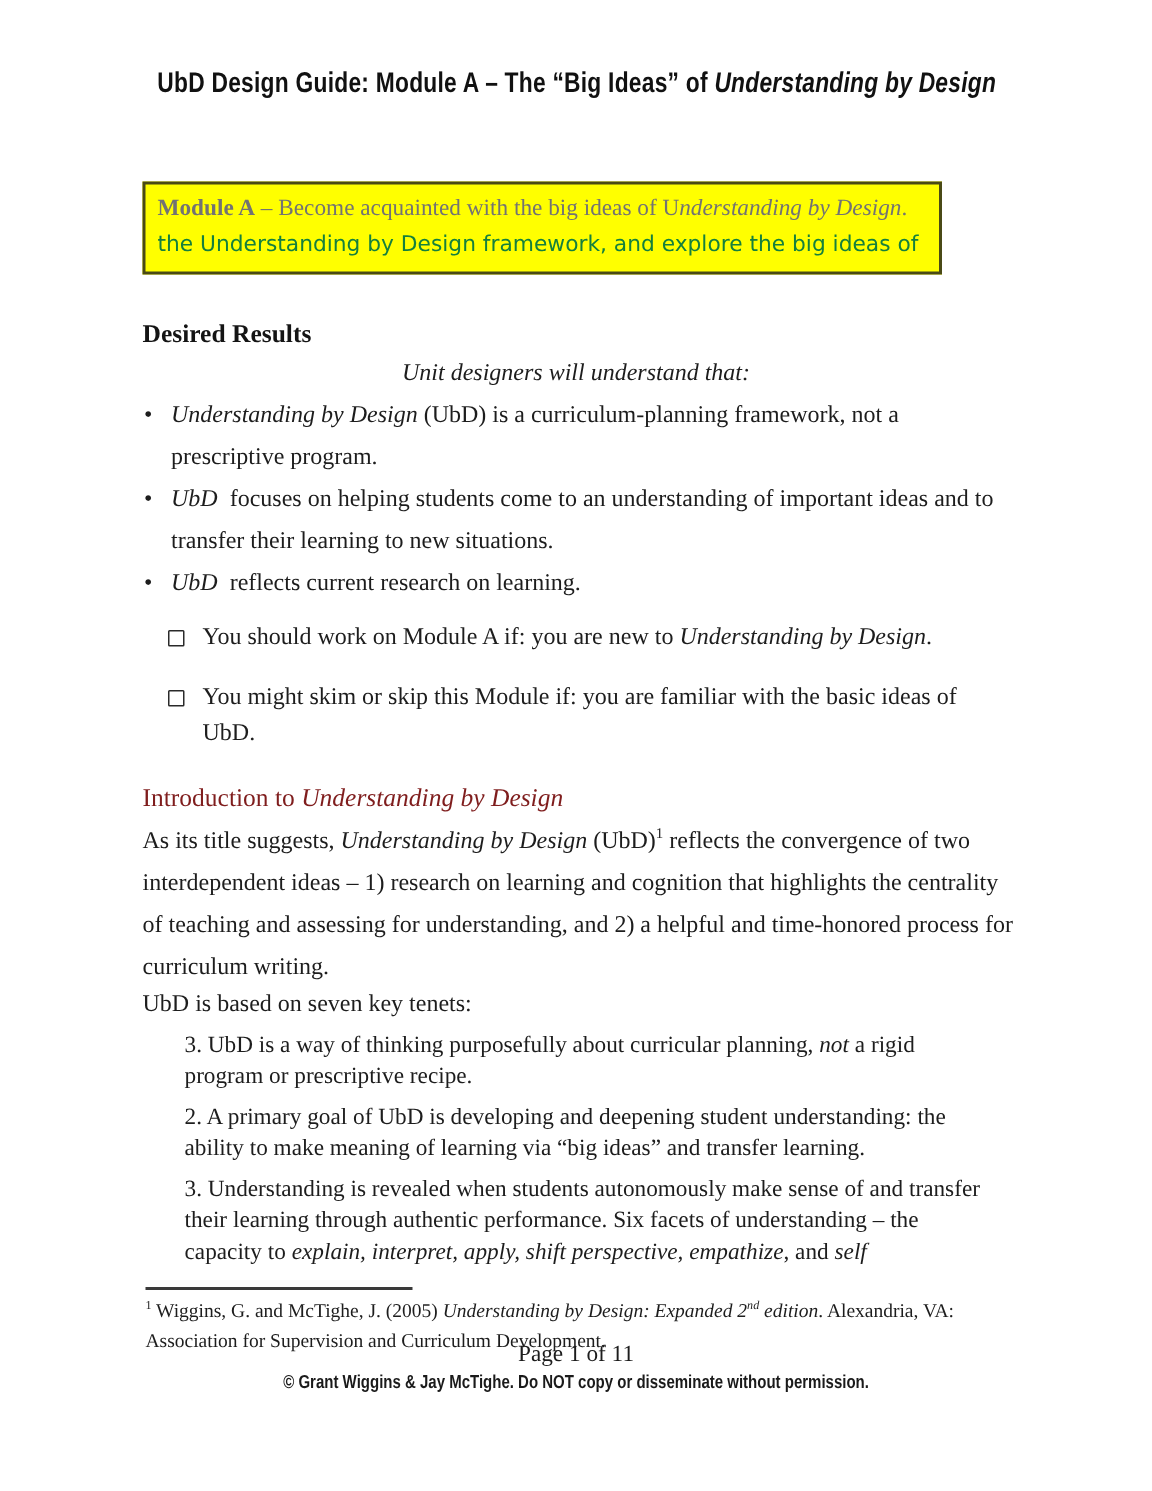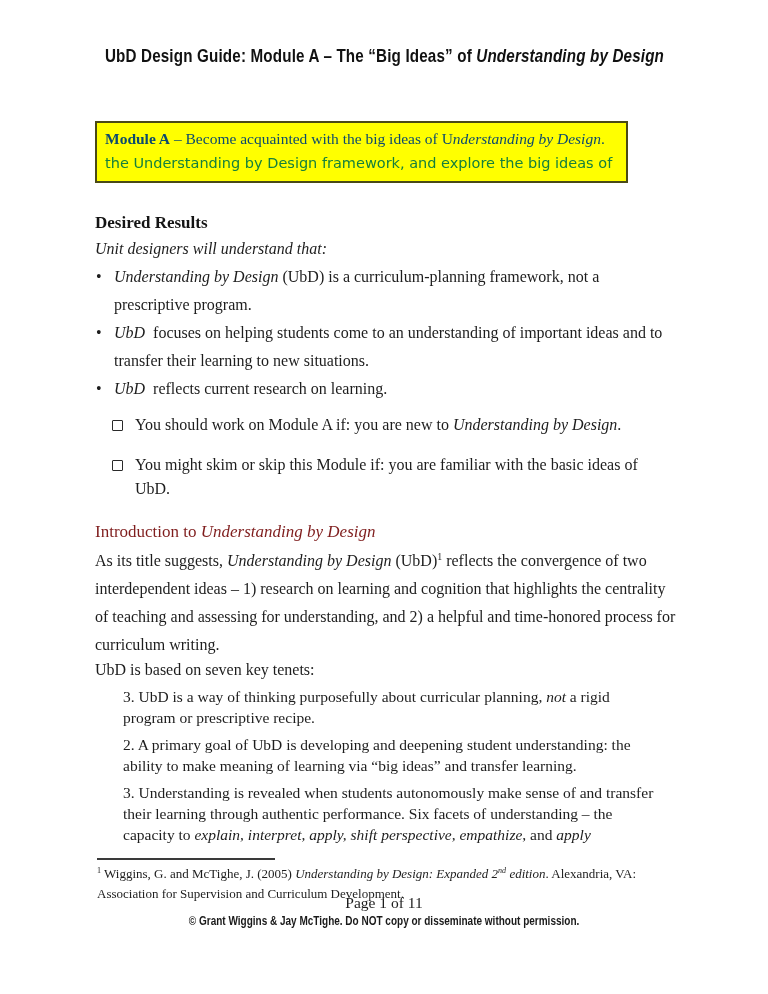--- a/index.html
+++ b/index.html
@@ -27,28 +27,28 @@
   }
   .doc-title .condensed { font-size: 19px; letter-spacing: 0.2px; color: #111; }
   .module-box {
     box-sizing: border-box;
     margin: 54px 0 0 95px;
     width: 533px;
     border: 2px solid #4a4a16;
     background: #ffff00;
     padding: 4px 10px 6px 8px;
   }
-  .module-line1 { font-size: 15.5px; line-height: 24px; white-space: pre-wrap; color: #0c4a6e; }
+  .module-line1 { font-size: 15.5px; line-height: 24px; white-space: pre-wrap; color: #737373; }
   .module-line2 {
     font-family: "DejaVu Sans", "Liberation Sans", sans-serif;
     font-size: 14.5px; line-height: 24px; white-space: pre-wrap; color: #15803d;
   }
   .content { margin-left: 95px; width: 578px; font-size: 16px; }
   .section-heading { font-size: 17px; font-weight: bold; line-height: 24px; margin-top: 28px; color: #141414; }
-  .lead-line { line-height: 28px; white-space: pre-wrap; }
+  .lead-line { line-height: 28px; white-space: pre-wrap; text-align: center; }
   .bullet-item { display: flex; line-height: 28px; }
   .bullet-marker { flex: none; width: 18px; padding-left: 1px; }
   .bullet-text { flex: 1; white-space: pre-wrap; }
   .checkbox-item { display: flex; line-height: 24px; margin-left: 17px; }
   .checkbox-item.first { margin-top: 10px; }
   .checkbox-item.second { margin-top: 16px; }
   .checkbox-icon {
     flex: none; width: 9px; height: 9px;
     border: 1.5px solid #2a2a2a; border-radius: 1px;
     margin: 7px 12px 0 0;
@@ -110,21 +110,21 @@
     </div>
 
     <div class="intro-heading"><span>Introduction to </span><span style="font-style: italic;">Understanding by Design</span></div>
 
     <div class="intro-para"><span>As its title suggests, </span><span style="font-style: italic;">Understanding by Design</span><span> (UbD)</span><sup>1</sup><span> reflects the convergence of two interdependent ideas – 1) research on learning and cognition that highlights the centrality of teaching and assessing for understanding, and 2) a helpful and time-honored process for curriculum writing.</span></div>
 
     <div class="tenets-intro">UbD is based on seven key tenets:</div>
 
     <div class="tenet"><span>3. UbD is a way of thinking purposefully about curricular planning, </span><span style="font-style: italic;">not</span><span> a rigid program or prescriptive recipe.</span></div>
     <div class="tenet"><span>2. A primary goal of UbD is developing and deepening student understanding: the ability to make meaning of learning via “big ideas” and transfer learning.</span></div>
-    <div class="tenet"><span>3. Understanding is revealed when students autonomously make sense of and transfer their learning through authentic performance. Six facets of understanding – the capacity to </span><span style="font-style: italic;">explain, interpret, apply, shift perspective, empathize</span><span>, and </span><span style="font-style: italic;">apply</span></div>
+    <div class="tenet"><span>3. Understanding is revealed when students autonomously make sense of and transfer their learning through authentic performance. Six facets of understanding – the capacity to </span><span style="font-style: italic;">explain, interpret, apply, shift perspective, empathize</span><span>, and </span><span style="font-style: italic;">self</span></div>
 
   </div>
 
   <div class="footnote-area">
     <div class="footnote-rule"></div>
     <div class="footnote-text"><sup>1</sup><span> Wiggins, G. and McTighe, J. (2005) </span><span style="font-style: italic;">Understanding by Design: Expanded 2</span><sup style="font-style: italic;">nd</sup><span style="font-style: italic;"> edition</span><span>. Alexandria, VA: Association for Supervision and Curriculum Development.</span></div>
   </div>
 
   <div class="footer-area">
     <div class="footer-page">Page 1 of 11</div>

